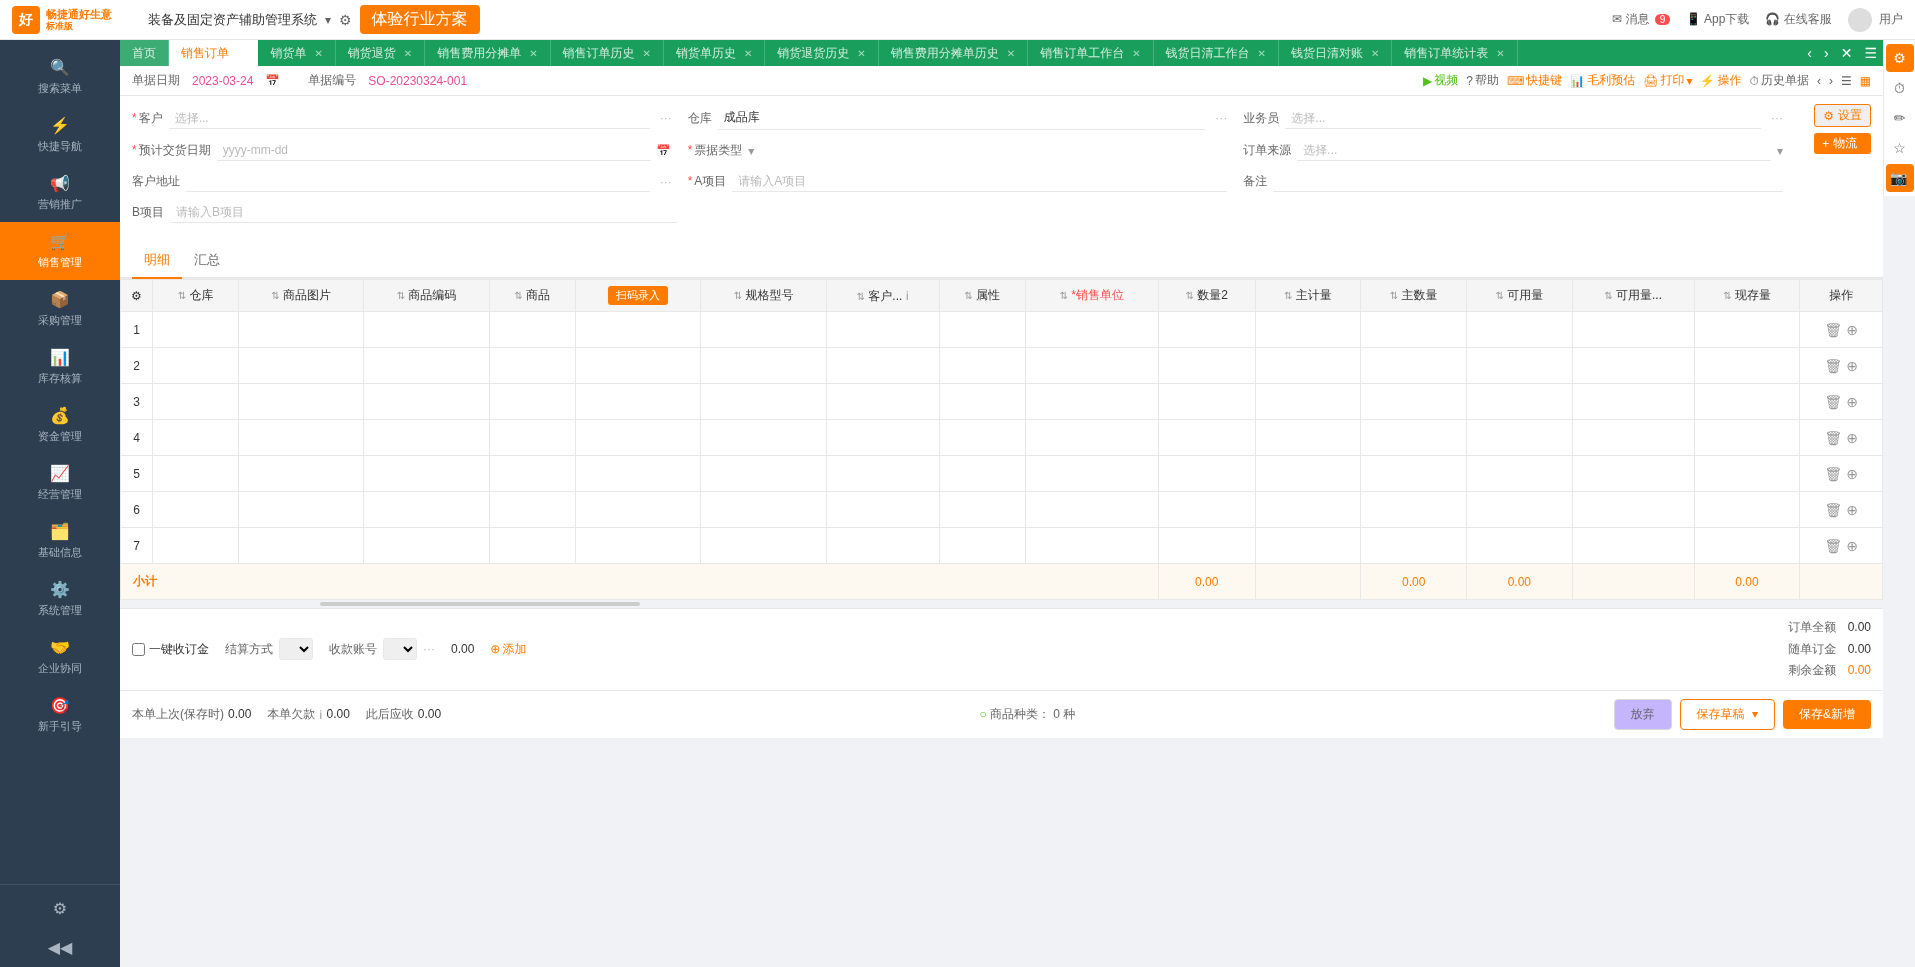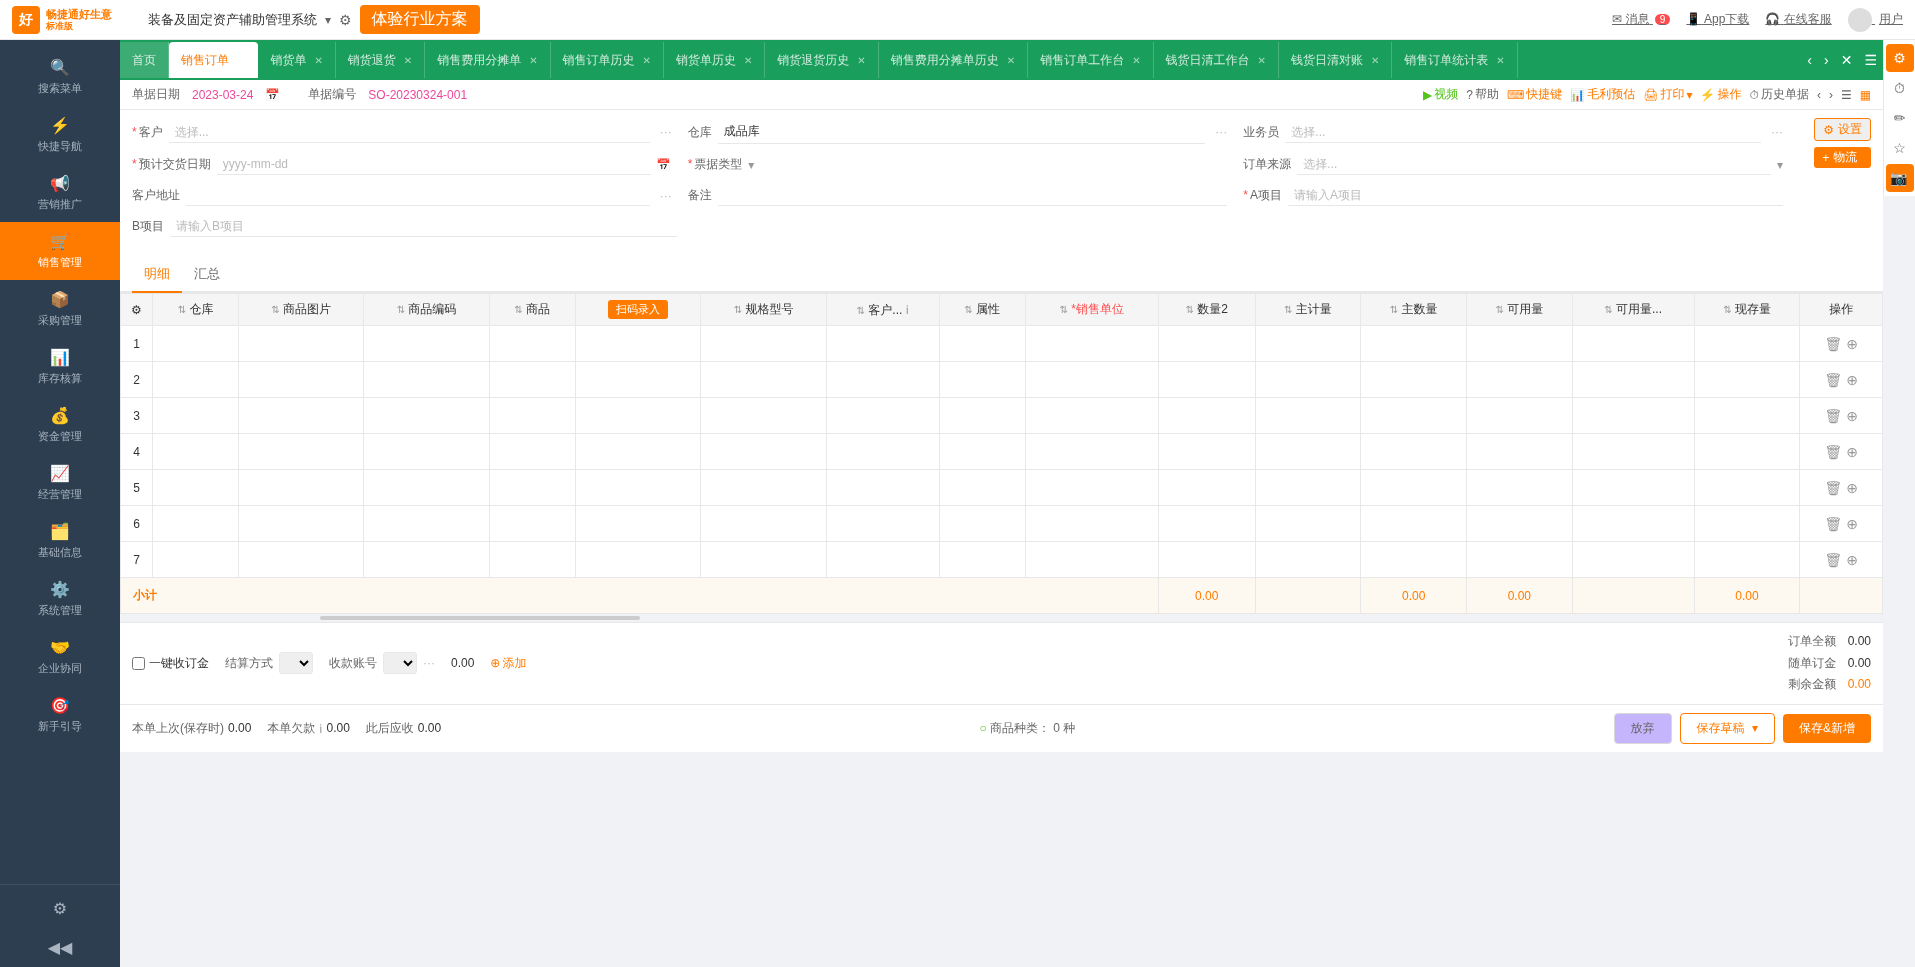--- a/index.html
+++ b/index.html
@@ -16,21 +16,21 @@
       border-bottom: 1px solid #e8e8e8;
       position: fixed;
       top: 0; left: 0; right: 0;
       z-index: 100;
     }
     .top-header-left { display: flex; align-items: center; gap: 8px; }
     .logo-area { display: flex; align-items: center; gap: 6px; width: 120px; }
     .logo-icon { width: 28px; height: 28px; background: #ff7b00; border-radius: 4px; display: flex; align-items: center; justify-content: center; color: white; font-weight: bold; font-size: 14px; }
     .logo-text { font-size: 11px; color: #ff7b00; line-height: 1.3; font-weight: bold; }
     .header-btn-orange { background: #ff7b00; color: white; border: none; padding: 4px 12px; border-radius: 4px; cursor: pointer; font-size: 16px; }
-    .top-header-right { display: flex; align-items: center; gap: 16px; font-size: 12px; color: #666; text-decoration: underline; }
+    .top-header-right { display: flex; align-items: center; gap: 16px; font-size: 12px; color: #666; }
     .top-header-right span { cursor: pointer; }
     .badge { background: #ff4d4f; color: white; border-radius: 10px; padding: 0 5px; font-size: 10px; margin-left: 2px; }
     .user-avatar { width: 24px; height: 24px; background: #ddd; border-radius: 50%; display: inline-block; vertical-align: middle; }
 
     
     .layout { display: flex; height: 100vh; padding-top: 40px; }
 
     
     .sidebar {
       width: 120px;
@@ -57,21 +57,21 @@
     .sidebar-item.active { background: #ff7b00; color: white; }
     .sidebar-icon { font-size: 16px; }
     .sidebar-bottom { margin-top: auto; width: 100%; }
     .sidebar-divider { height: 1px; background: rgba(255,255,255,0.1); margin: 4px 0; }
 
     
     .tab-bar {
       background: #1a9e5c;
       display: flex;
       align-items: center;
-      height: 40px;
+      height: 26px;
       overflow: hidden;
       flex-shrink: 0;
     }
     .tab-bar-scroll { display: flex; align-items: center; overflow-x: auto; flex: 1; scrollbar-width: none; }
     .tab-bar-scroll::-webkit-scrollbar { display: none; }
     .tab-item {
       padding: 0 12px;
       height: 36px;
       display: flex;
       align-items: center;
@@ -507,26 +507,26 @@
             </div>
           </div>
 
           <div class="form-row">
             <div class="form-field" style="flex:2.5;">
               <span class="field-label">客户地址</span>
               <input class="field-input" type="text" placeholder="" style="">
               <span class="field-more">···</span>
             </div>
             <div class="form-field" style="flex:2.5;">
+              <span class="field-label required">A项目</span>
+              <input class="field-input" type="text" placeholder="请输入A项目" style="">
+            </div>
+            <div class="form-field" style="flex:2.5;">
               <span class="field-label">备注</span>
               <input class="field-input" type="text" placeholder="" style="">
-            </div>
-            <div class="form-field" style="flex:2.5;">
-              <span class="field-label required">A项目</span>
-              <input class="field-input" type="text" placeholder="请输入A项目" style="">
             </div>
           </div>
 
           <div class="form-row">
             <div class="form-field" style="flex:2.5;">
               <span class="field-label">B项目</span>
               <input class="field-input" type="text" placeholder="请输入B项目" style="">
             </div>
             <div style="flex:5;"></div>
           </div>

